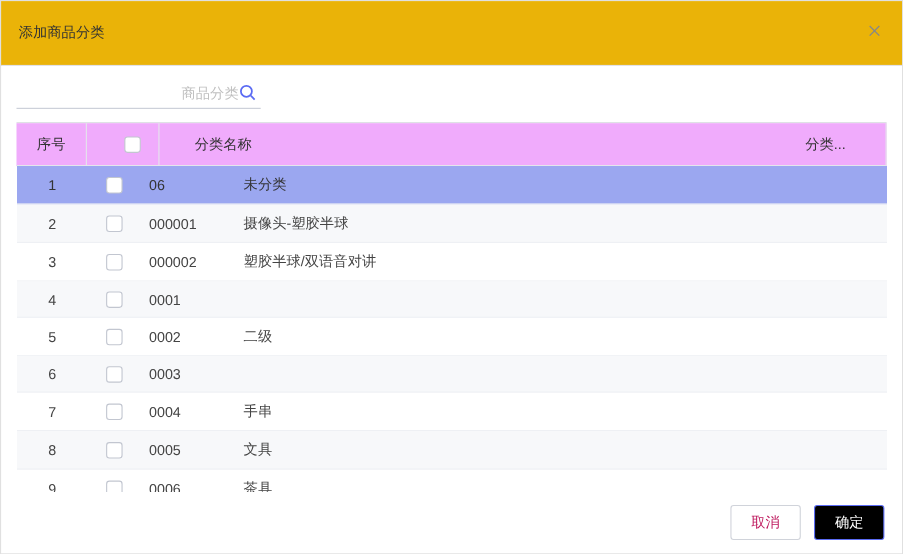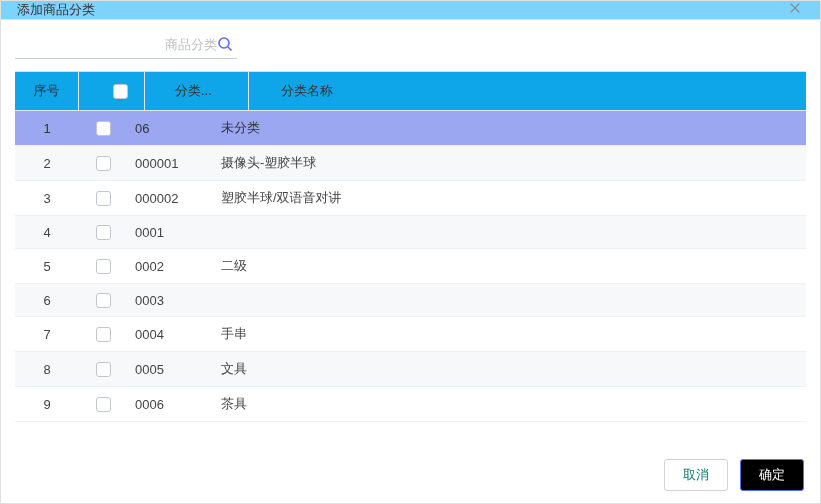--- a/index.html
+++ b/index.html
@@ -1,45 +1,45 @@
 <!DOCTYPE html>
 <html><head>
   <meta charset="utf-8">
   <style>
     * { box-sizing: border-box; margin: 0; padding: 0; font-family: -apple-system, "PingFang SC", "Microsoft YaHei", sans-serif; }
     body { background: #f0f0f0; width: 821px; height: 504px; overflow: hidden; display: flex; flex-direction: column; }
     .dialog { background: #fff; border: 1px solid #e0e0e0; display: flex; flex-direction: column; height: 100%; }
-    .header { background: #7dd3fc; border-bottom: 1px solid #e2e2e8; padding: 0 16px; display: flex; align-items: center; justify-content: space-between; }
+    .header { background: #eab308; border-bottom: 1px solid #e2e2e8; padding: 20px 16px; display: flex; align-items: center; justify-content: space-between; }
     .header-title { font-size: 13px; color: #333; font-weight: 500; }
     .close-btn { width: 18px; height: 18px; cursor: pointer; color: #888; font-size: 16px; line-height: 18px; text-align: center; }
     .body { padding: 12px 14px 0 14px; display: flex; flex-direction: column; flex: 1; min-height: 0; }
     .search-wrap { display: flex; align-items: center; border-bottom: 1px solid #c8cdd6; width: 222px; padding: 4px 4px 6px 2px; margin-bottom: 12px; }
     .search-input { border: none; outline: none; font-size: 13px; color: #333; flex: 1; text-align: right; }
     .search-input::placeholder { color: #bfbfbf; }
     .search-icon { width: 16px; height: 16px; color: #5b6bf3; }
     .table-wrap { flex: 1; min-height: 0; display: flex; flex-direction: column; border-top: 1px solid #dcdee4; }
-    .thead { display: flex; background: #0ea5e9; border-bottom: 1px solid #e4e6ec; font-size: 13px; color: #333; font-weight: 500; gap: 18px; }
+    .thead { display: flex; background: #f0abfc; border-bottom: 1px solid #e4e6ec; font-size: 13px; color: #333; font-weight: 500; gap: 18px; }
     .col { padding: 10px 8px; display: flex; align-items: center; }
     .col-seq { width: 64px; justify-content: center; border-right: 1px solid #e4e6ec; }
     .col-chk { width: 48px; justify-content: center; border-right: 1px solid #e4e6ec; }
     .col-code { width: 86px; padding-left: 12px; border-right: 1px solid #e4e6ec; }
     .col-name { flex: 1; padding-left: 14px; }
     .tbody { flex: 1; overflow-y: auto; position: relative; }
     .tbody::-webkit-scrollbar { width: 8px; }
     .tbody::-webkit-scrollbar-thumb { background: #c0c4cc; border-radius: 4px; }
     .tbody::-webkit-scrollbar-track { background: transparent; }
     .row { display: flex; align-items: stretch; border-bottom: 1px solid #eef0f4; font-size: 13px; color: #444; min-height: 33px; }
     .row .col { border-right: none; padding: 8px; }
     .row.selected { background: #9ba7f0; color: #333; }
     .row.alt { background: #f7f8fa; }
     .row.selected .chk, .row .chk { width: 15px; height: 15px; border: 1px solid #c2c6d0; border-radius: 3px; background: #fff; display: inline-block; }
     .row.selected .col-seq, .row .col-seq { justify-content: center; }
     .footer { padding: 12px 16px; display: flex; justify-content: flex-end; gap: 12px; }
     .btn { min-width: 64px; height: 32px; border-radius: 3px; font-size: 13px; cursor: pointer; display: inline-flex; align-items: center; justify-content: center; padding: 0 14px; }
-    .btn-default { background: #fff; border: 1px solid #d0d3da; color: #0f766e; }
+    .btn-default { background: #fff; border: 1px solid #d0d3da; color: #be185d; }
     .btn-primary { background: #000000; border: 1px solid #5b6bf3; color: #fff; font-family: Liberation Serif, serif; }
     .header-chk { width: 15px; height: 15px; border: 1px solid #c2c6d0; border-radius: 3px; background: #fff; display: inline-block; }
   </style>
 </head>
 <body>
 
 <div class="dialog">
 
   <div class="header">
     <div class="header-title">添加商品分类</div>
@@ -60,22 +60,22 @@
           <line x1="11" y1="11" x2="14.5" y2="14.5"></line>
         </svg>
     </div>
 
     <div class="table-wrap">
       <div class="thead">
         <div class="col col-seq">序号</div>
         <div class="col col-chk">
             <span class="header-chk"></span>
           </div>
+        <div class="col col-name">分类名称</div>
         <div class="col col-code">分类...</div>
-        <div class="col col-name">分类名称</div>
       </div>
       <div class="tbody" id="tbody">
           <div class="row selected">
             <div class="col col-seq">1</div>
             <div class="col col-chk">
               <span class="chk"></span>
             </div>
             <div class="col col-code">06</div>
             <div class="col col-name">未分类</div>
           </div>

